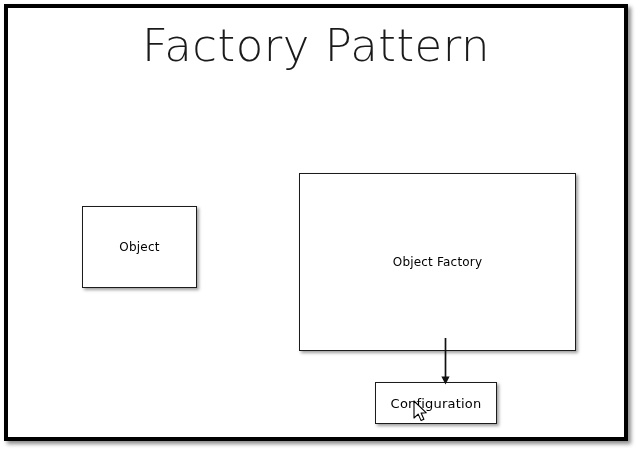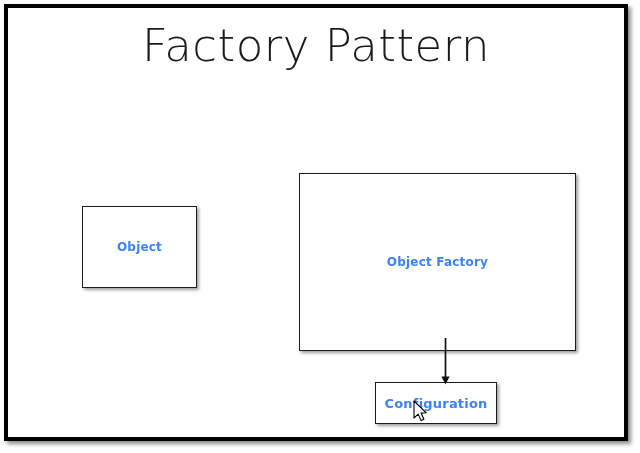--- a/index.html
+++ b/index.html
@@ -59,22 +59,22 @@
     background: #ffffff;
     border: 1.5px solid #1c1c1c;
     box-shadow: 2px 2px 3px rgba(0,0,0,0.38);
     display: flex;
     align-items: center;
     justify-content: center;
   }
   .box-label {
     font-family: "DejaVu Sans", sans-serif;
     font-size: 12px;
-    font-weight: 700;
-    color: #3b82f6;
+    font-weight: 400;
+    color: #000000;
     letter-spacing: 0.2px;
     white-space: nowrap;
   }
 
   #box-object {
     left: 74px;
     top: 198px;
     width: 115px;
     height: 82px;
   }

